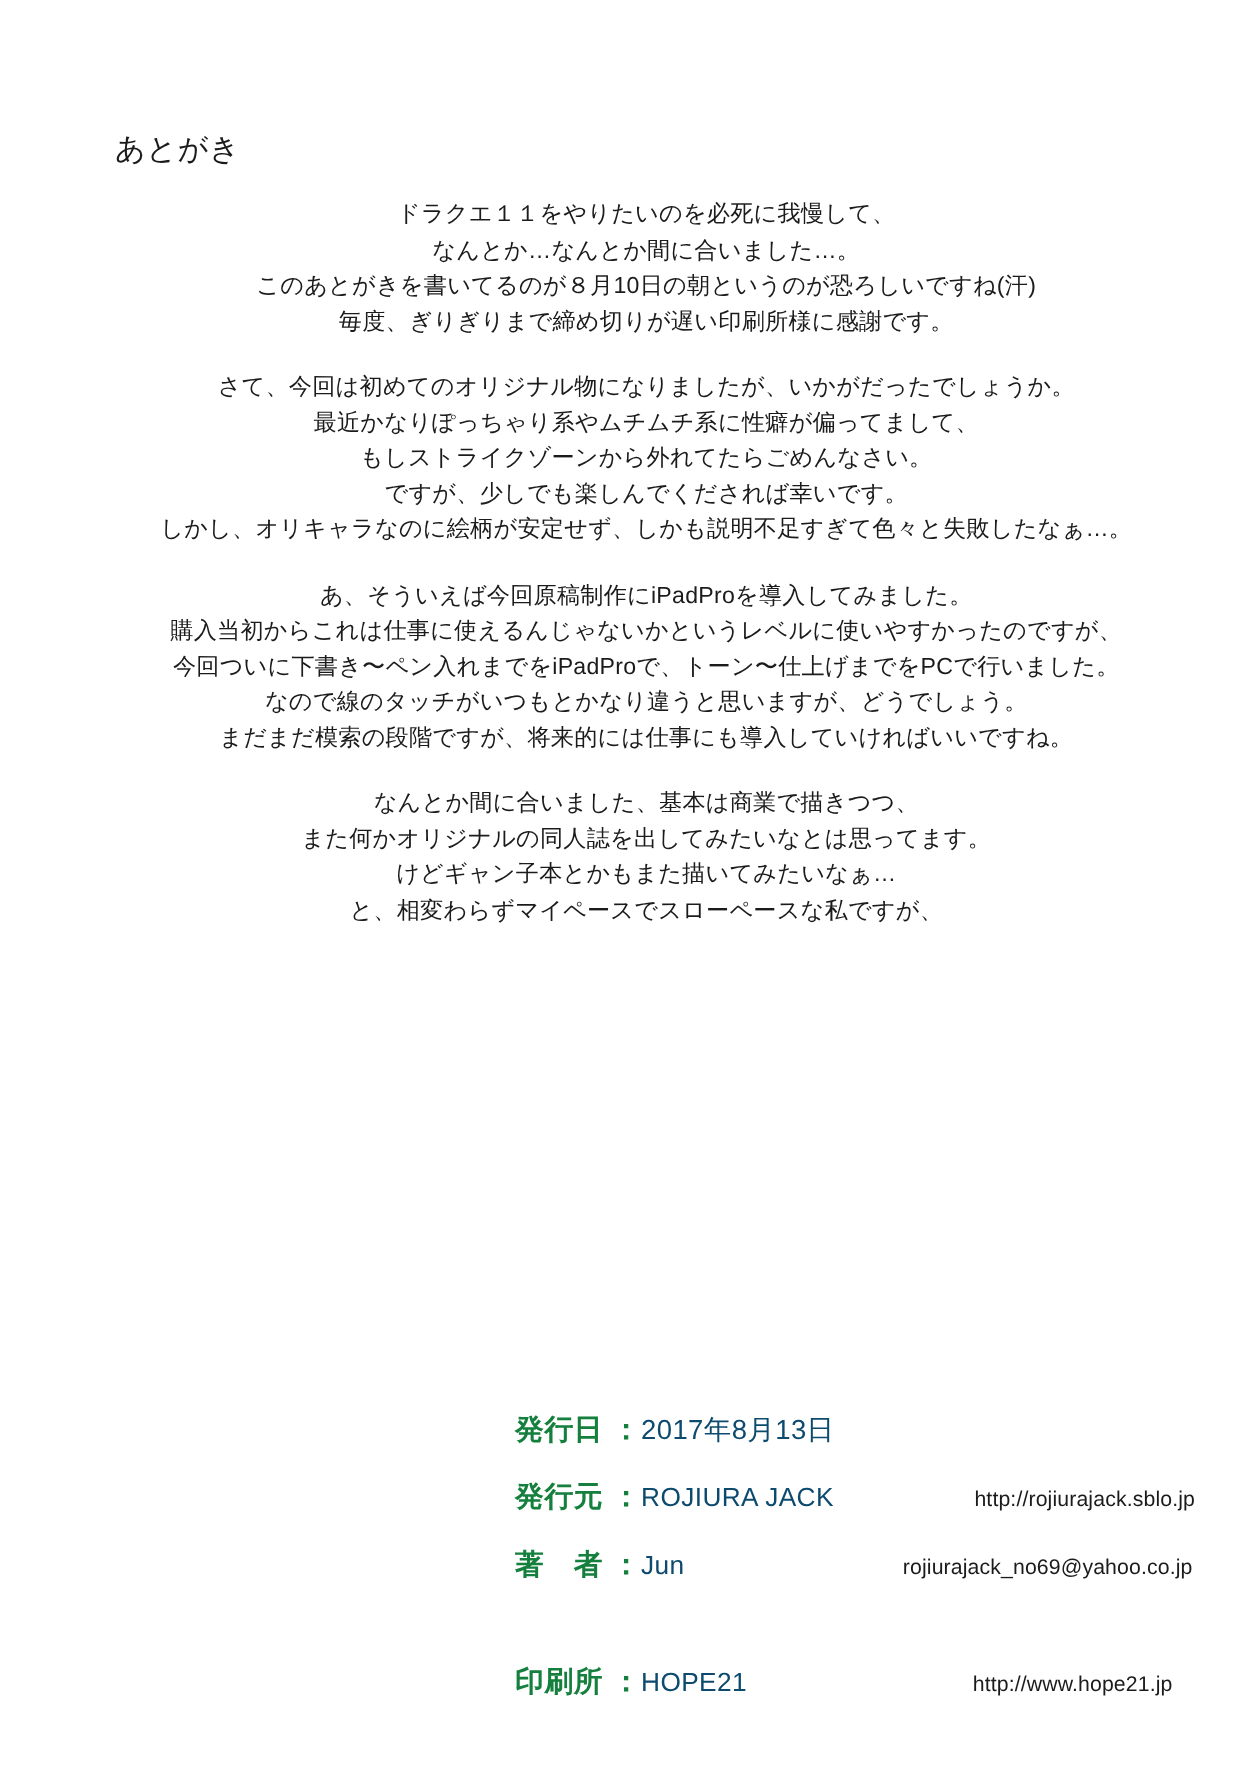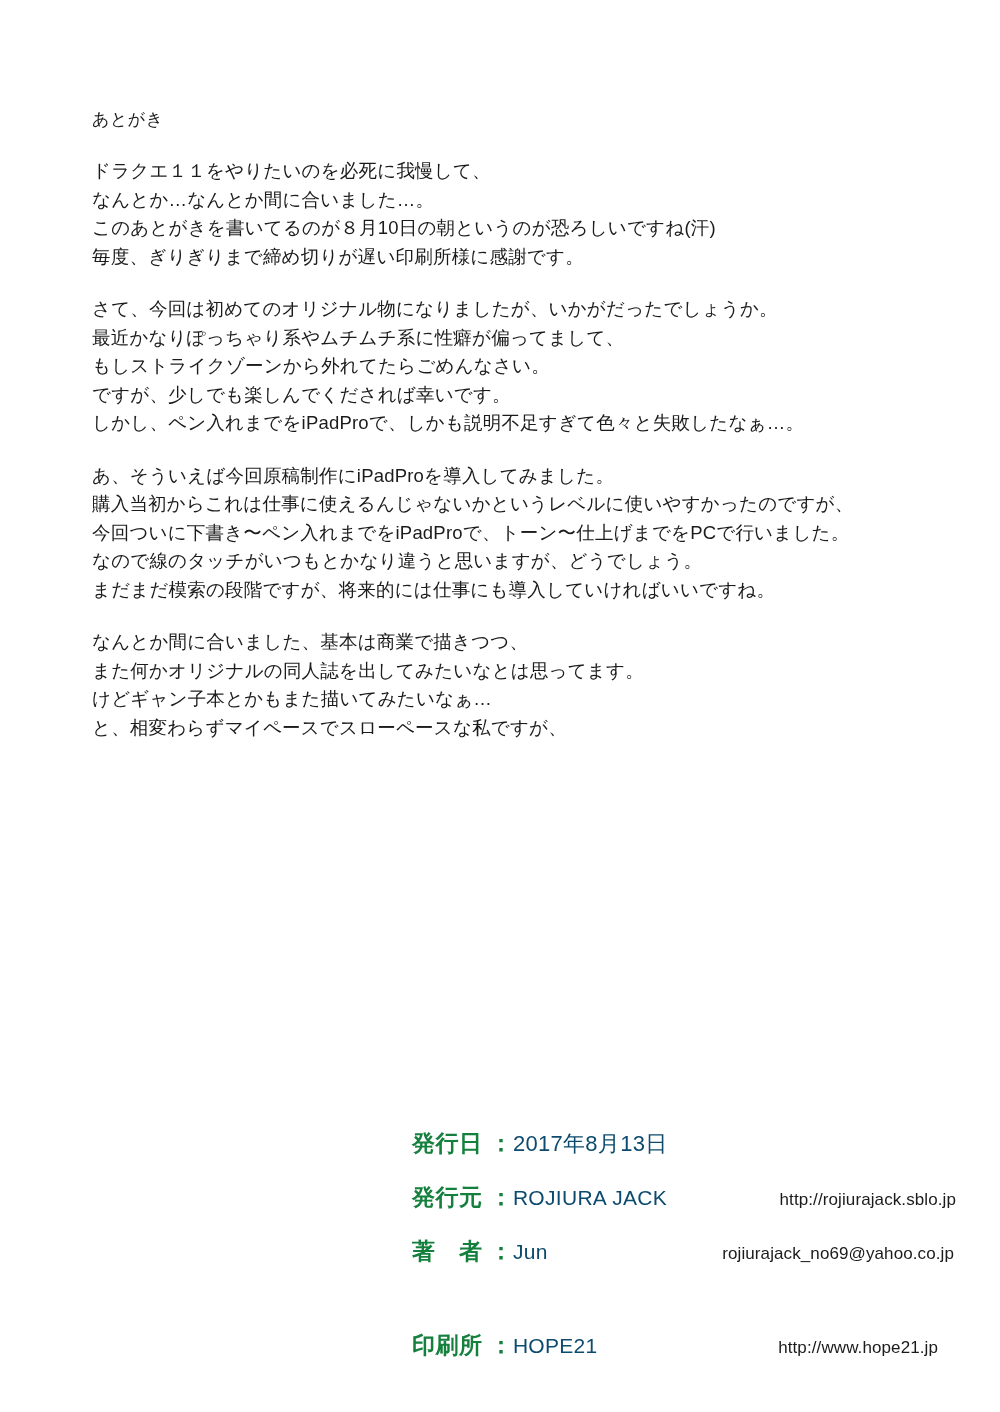--- a/index.html
+++ b/index.html
@@ -22,29 +22,30 @@
   }
 
   
   .afterword {
     position: absolute;
     left: 92px;
     top: 105px;
     width: 850px;
   }
   .afterword-heading {
-    font-size: 17px;
+    font-size: 24px;
     line-height: 30px;
     letter-spacing: 0.5px;
     margin: 0 0 22px 0;
     font-weight: 400;
     color: #1b1b1b;
   }
   .para {
     margin: 0 0 24px 0;
+    text-align: center;
   }
   .para:last-child {
     margin-bottom: 0;
   }
   .line {
     font-size: 18.5px;
     line-height: 28.5px;
     letter-spacing: 0.2px;
     white-space: pre;
     color: #1b1b1b;
@@ -102,21 +103,21 @@
       <div class="line">なんとか…なんとか間に合いました…。</div>
       <div class="line">このあとがきを書いてるのが８月10日の朝というのが恐ろしいですね(汗)</div>
       <div class="line">毎度、ぎりぎりまで締め切りが遅い印刷所様に感謝です。</div>
     </div>
 
     <div class="para">
       <div class="line">さて、今回は初めてのオリジナル物になりましたが、いかがだったでしょうか。</div>
       <div class="line">最近かなりぽっちゃり系やムチムチ系に性癖が偏ってまして、</div>
       <div class="line">もしストライクゾーンから外れてたらごめんなさい。</div>
       <div class="line">ですが、少しでも楽しんでくだされば幸いです。</div>
-      <div class="line">しかし、ペン入れまでをiPadProで、しかも説明不足すぎて色々と失敗したなぁ…。</div>
+      <div class="line">しかし、オリキャラなのに絵柄が安定せず、しかも説明不足すぎて色々と失敗したなぁ…。</div>
     </div>
 
     <div class="para">
       <div class="line">あ、そういえば今回原稿制作にiPadProを導入してみました。</div>
       <div class="line">購入当初からこれは仕事に使えるんじゃないかというレベルに使いやすかったのですが、</div>
       <div class="line">今回ついに下書き〜ペン入れまでをiPadProで、トーン〜仕上げまでをPCで行いました。</div>
       <div class="line">なので線のタッチがいつもとかなり違うと思いますが、どうでしょう。</div>
       <div class="line">まだまだ模索の段階ですが、将来的には仕事にも導入していければいいですね。</div>
     </div>
 

